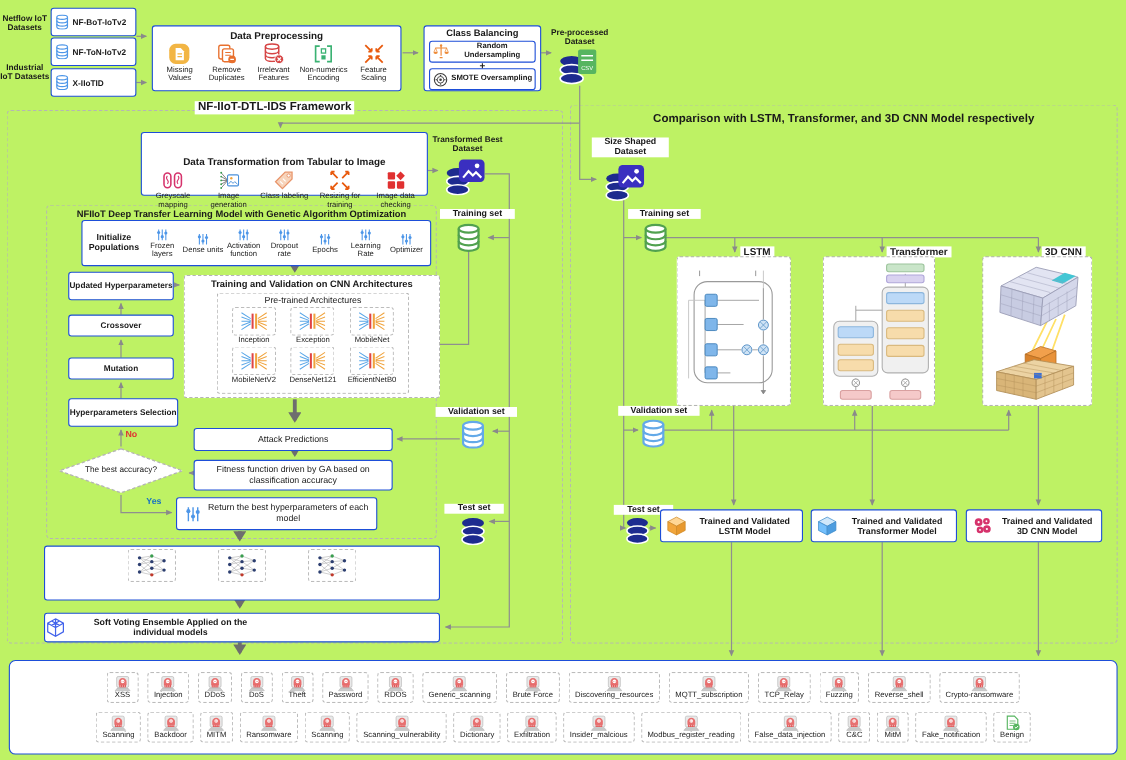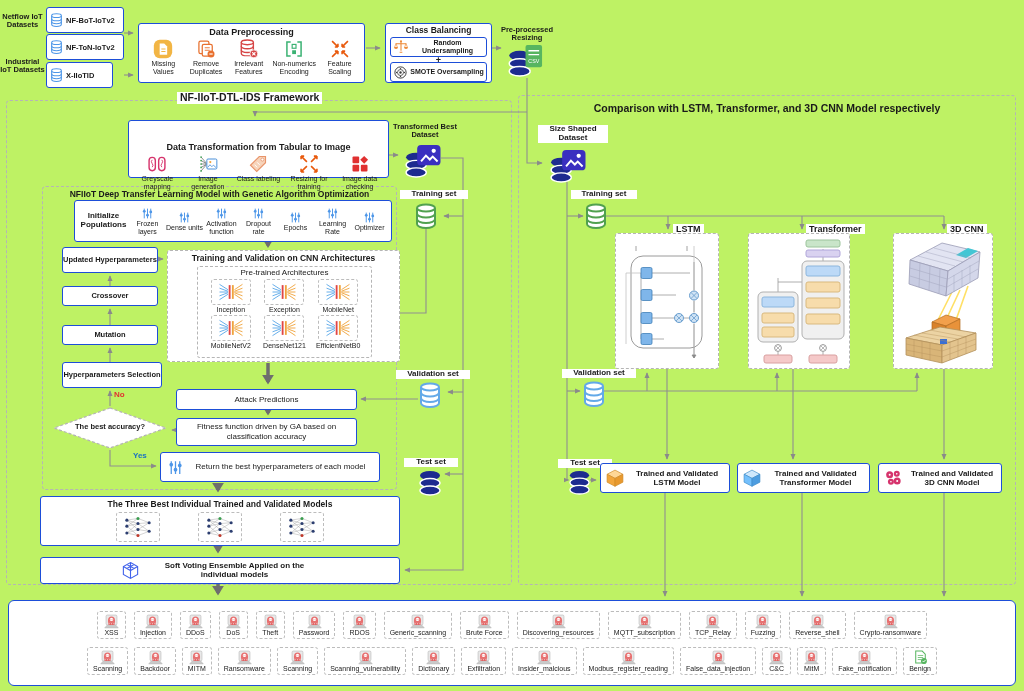--- a/index.html
+++ b/index.html
@@ -335,21 +335,21 @@
         <use href="#s-db"></use>
       </svg>
   <span>NF-BoT-IoTv2</span>
 </div>
 <div class="abs box dbsrc z2" style="left:46px;top:34px;width:78px;height:26px">
   <svg color="#4d96e8">
         <use href="#s-db"></use>
       </svg>
   <span>NF-ToN-IoTv2</span>
 </div>
-<div class="abs box dbsrc z2" style="left:46px;top:62px;width:67px;height:26px">
+<div class="abs box dbsrc z2" style="left:46px;top:62px;width:78px;height:26px">
   <svg color="#4d96e8">
         <use href="#s-db"></use>
       </svg>
   <span>X-IIoTID</span>
 </div>
 
 <div class="abs box z2" style="left:138px;top:23px;width:227px;height:60px">
   <div class="lbl s9" style="margin-top:3px">Data Preprocessing</div>
   <div class="steps" style="margin-top:2px">
     <div class="step">
@@ -395,21 +395,21 @@
   </div>
   <div class="lbl s9" style="line-height:0.5;margin-top:1px">+</div>
   <div class="box row" style="margin:0 4px;height:20px;gap:2px;padding:0 2px">
     <svg style="width:15px;height:15px">
           <use href="#s-smote"></use>
         </svg>
     <span class="lbl s7" style="flex:1">SMOTE Oversampling</span>
   </div>
 </div>
 
-<div class="abs lbl s75 z2" style="left:495px;top:26px;width:64px">Pre-processed Resizing</div>
+<div class="abs lbl s75 z2" style="left:495px;top:26px;width:64px">Pre-processed Dataset</div>
 <svg class="abs z2" style="left:506px;top:43px;width:41px;height:35px">
       <use href="#s-db-csv"></use>
     </svg>
 
 <div class="abs lbl s105 whitebg z2" style="left:177px;top:92px">NF-IIoT-DTL-IDS Framework</div>
 
 <div class="abs box z2" style="left:128px;top:120px;width:261px;height:58px">
   <div class="lbl s9" style="margin-top:21px">Data Transformation from Tabular to Image</div>
   <div class="steps" style="margin-top:2px">
     <div class="step">
@@ -526,21 +526,21 @@
 
 <div class="abs box col cc s75 lbl z2" style="left:62px;top:247px;width:96px;height:26px">Updated Hyperparameters</div>
 <div class="abs box col cc s75 lbl z2" style="left:62px;top:286px;width:96px;height:20px">Crossover</div>
 <div class="abs box col cc s75 lbl z2" style="left:62px;top:325px;width:96px;height:20px">Mutation</div>
 <div class="abs box col cc s75 lbl z2" style="left:62px;top:362px;width:100px;height:26px">Hyperparameters Selection</div>
 
 <div class="abs z2" style="left:52px;top:406px;width:116px;height:44px">
   <svg width="116" height="44" style="position:absolute;left:0;top:0">
         <polygon points="58,2 114,22 58,42 2,22" fill="#fff" stroke="#b5b5b5" stroke-dasharray="3,2" stroke-width="1.2"></polygon>
       </svg>
-  <div class="abs lbl s75" style="left:0;top:17px;width:116px;font-weight:bold">The best accuracy?</div>
+  <div class="abs lbl s75" style="left:0;top:17px;width:116px;font-weight:normal">The best accuracy?</div>
 </div>
 <div class="abs lbl s8 z2" style="left:114px;top:391px;color:#e03131">No</div>
 <div class="abs lbl s8 z2" style="left:133px;top:452px;color:#1971c2">Yes</div>
 
 <div class="abs boxd z2" style="left:167px;top:250px;width:233px;height:112px">
   <div class="lbl s85" style="margin-top:3px">Training and Validation on CNN Architectures</div>
 </div>
 <div class="abs boxd z2" style="left:197px;top:266px;width:175px;height:92px">
   <div class="lbl s8" style="margin-top:2px;font-weight:normal">Pre-trained Architectures</div>
   <div style="display:grid;grid-template-columns:repeat(3,1fr);row-gap:2px;padding:1px 6px 0;justify-items:center">
@@ -596,49 +596,48 @@
               <use href="#s-nn"></use>
             </svg>
           </div>
         <div class="arch-lb">EfficientNetB0</div>
       </div>
     </div>
 </div>
 
 <div class="abs box col cc s8 z2" style="left:176px;top:389px;width:181px;height:21px">Attack Predictions</div>
 <div class="abs box col cc s8 z2" style="left:176px;top:418px;width:181px;height:28px;text-align:center;line-height:1.2;padding:0 14px">Fitness function driven by GA based on classification accuracy</div>
-<div class="abs box row z2" style="left:160px;top:452px;width:220px;height:30px;gap:4px;padding:0 6px">
+<div class="abs box row z2" style="left:160px;top:452px;width:183px;height:30px;gap:4px;padding:0 6px">
   <svg style="width:17px;height:17px;flex:0 0 auto">
         <use href="#s-slider"></use>
       </svg>
   <span class="s8" style="flex:1;text-align:center;line-height:1.2">Return the best hyperparameters of each model</span>
 </div>
 
 <div class="abs box z2" style="left:40px;top:496px;width:360px;height:50px">
-  <div class="lbl s85" style="margin-top:3px">The Three Best Individual Trained and Validated Models</div>
   <div class="row" style="justify-content:space-around;padding:2px 56px 0">
     <div class="arch-ic">
           <svg style="width:30px;height:24px">
             <use href="#s-nn2"></use>
           </svg>
         </div>
     <div class="arch-ic">
           <svg style="width:30px;height:24px">
             <use href="#s-nn2"></use>
           </svg>
         </div>
     <div class="arch-ic">
           <svg style="width:30px;height:24px">
             <use href="#s-nn2"></use>
           </svg>
         </div>
   </div>
 </div>
 
-<div class="abs box row z2" style="left:40px;top:557px;width:360px;height:27px;justify-content:center;gap:10px">
+<div class="abs box row z2" style="left:40px;top:557px;width:360px;height:27px;gap:10px">
   <svg style="width:19px;height:19px">
         <use href="#s-cube-wire"></use>
       </svg>
   <span class="lbl s8" style="width:170px">Soft Voting Ensemble Applied on the individual models</span>
 </div>
 
 <div class="abs lbl s105" style="left:518px;top:103px;width:498px">Comparison with LSTM, Transformer, and 3D CNN Model respectively</div>
 
 <div class="abs lbl s8 whitebg z2" style="left:538px;top:125px;width:64px">Size Shaped Dataset</div>
 <svg class="abs z2" style="left:547px;top:148px;width:42px;height:35px">

